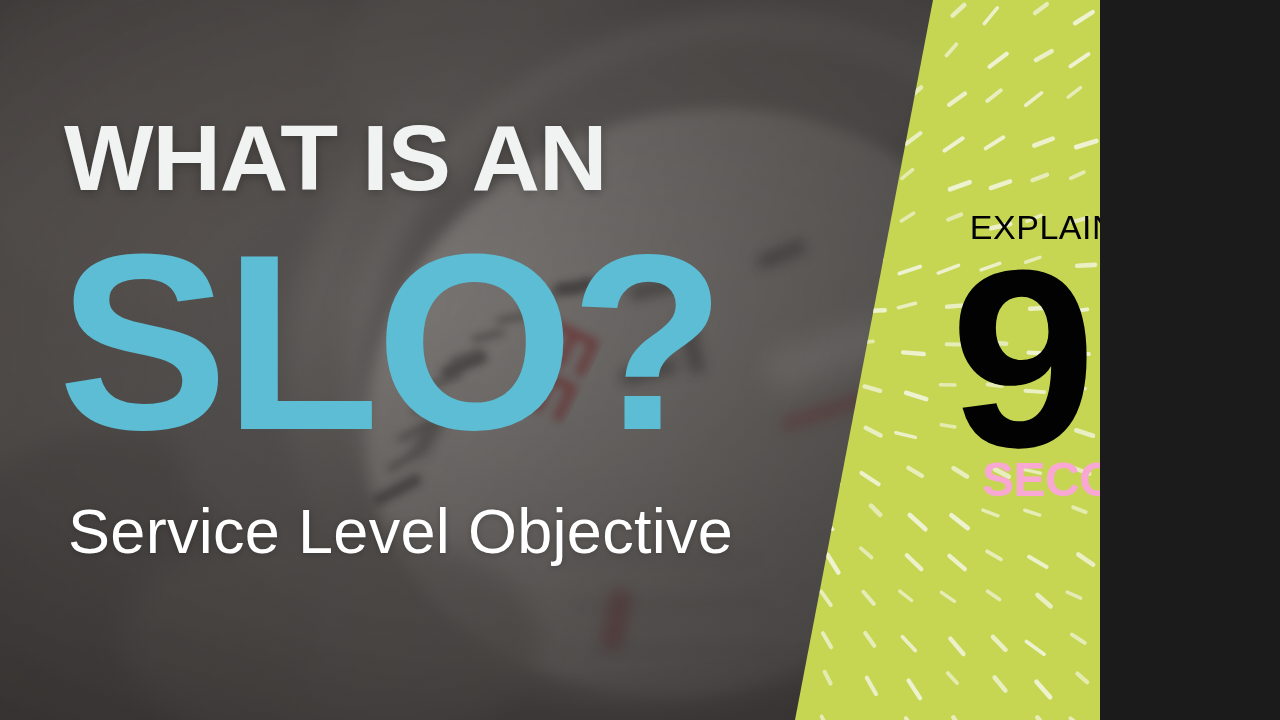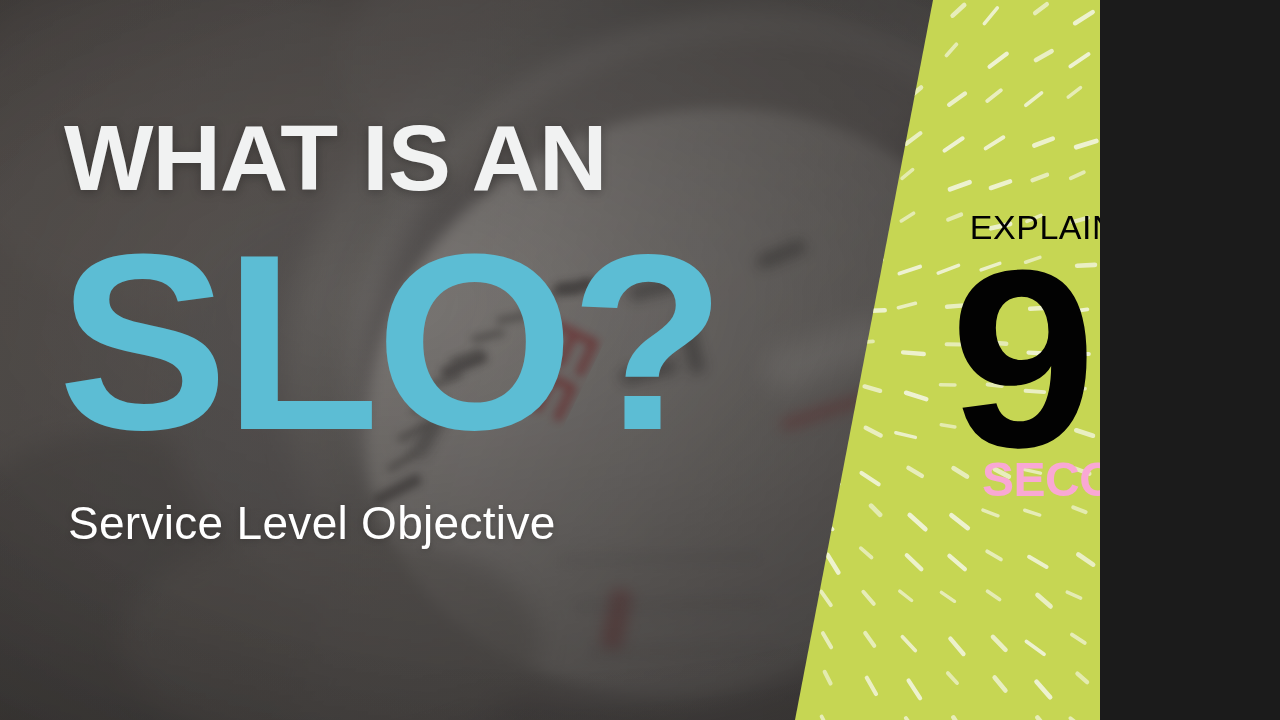--- a/index.html
+++ b/index.html
@@ -90,21 +90,21 @@
     color: #5cbdd4;
     white-space: nowrap;
     transform: scaleX(1.02);
     transform-origin: left center;
   }
   .expansion {
     position: absolute;
     left: 68px;
     top: 500px;
     margin: 0;
-    font-size: 46px;
+    font-size: 63px;
     line-height: 1;
     font-weight: 300;
     letter-spacing: 0.3px;
     color: #ffffff;
     white-space: nowrap;
     text-shadow: 0 1px 6px rgba(0,0,0,0.22);
   }
 
   
   .badge-top {

